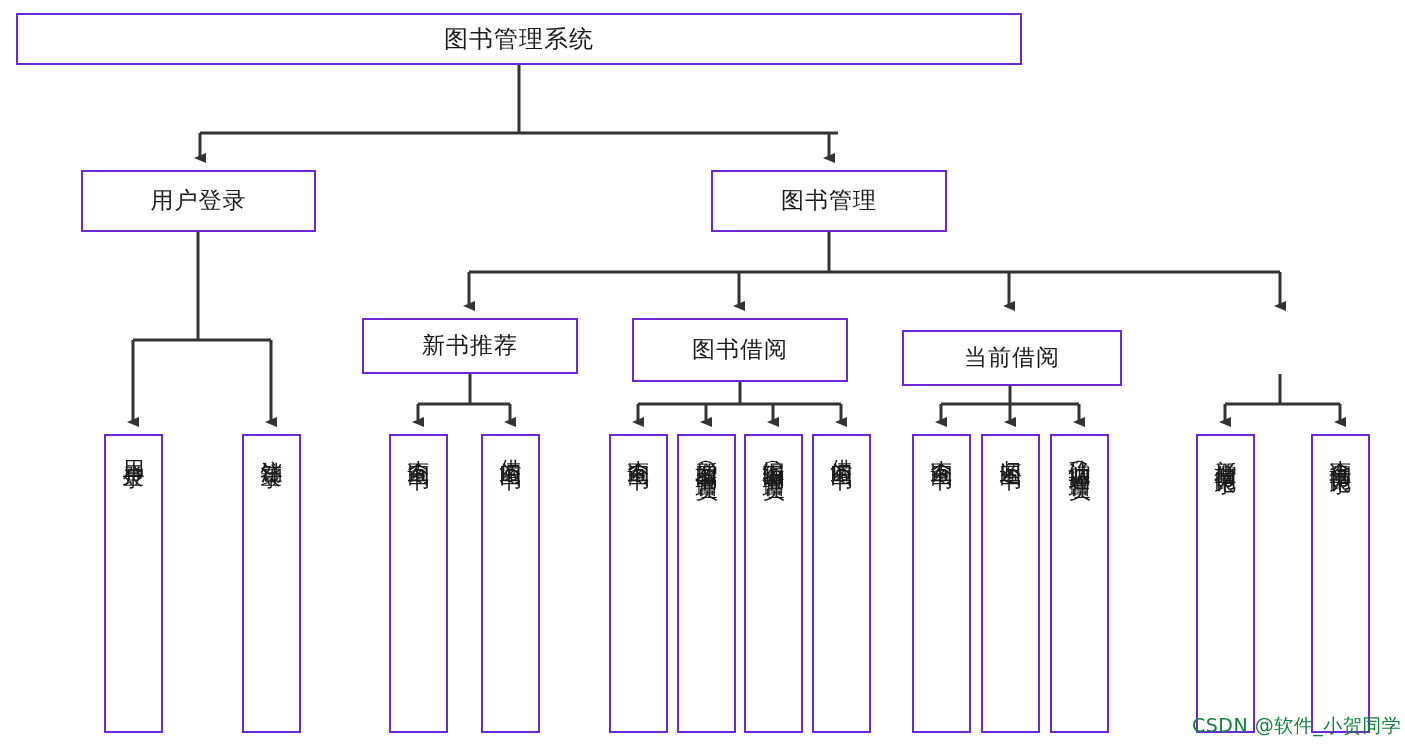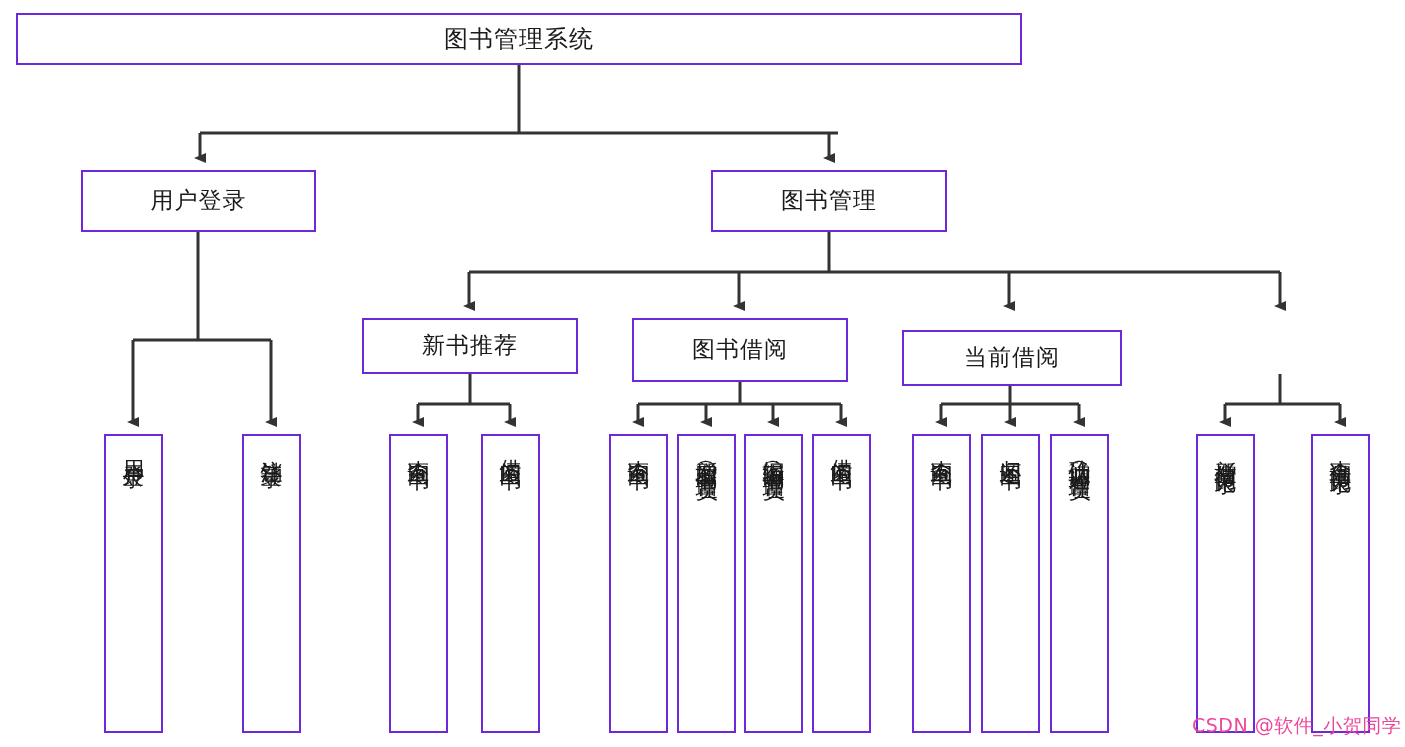--- a/index.html
+++ b/index.html
@@ -61,21 +61,21 @@
     top: 0;
     width: 1405px;
     height: 747px;
     pointer-events: none;
   }
   .watermark {
     position: absolute;
     left: 1192px;
     top: 713px;
     font-size: 19px;
-    color: #ec4899;
+    color: #15803d;
     white-space: nowrap;
     letter-spacing: 0.5px;
     text-align: right;
   }
 </style>
 </head>
 <body>
 
 <div id="diagram-root">
 

